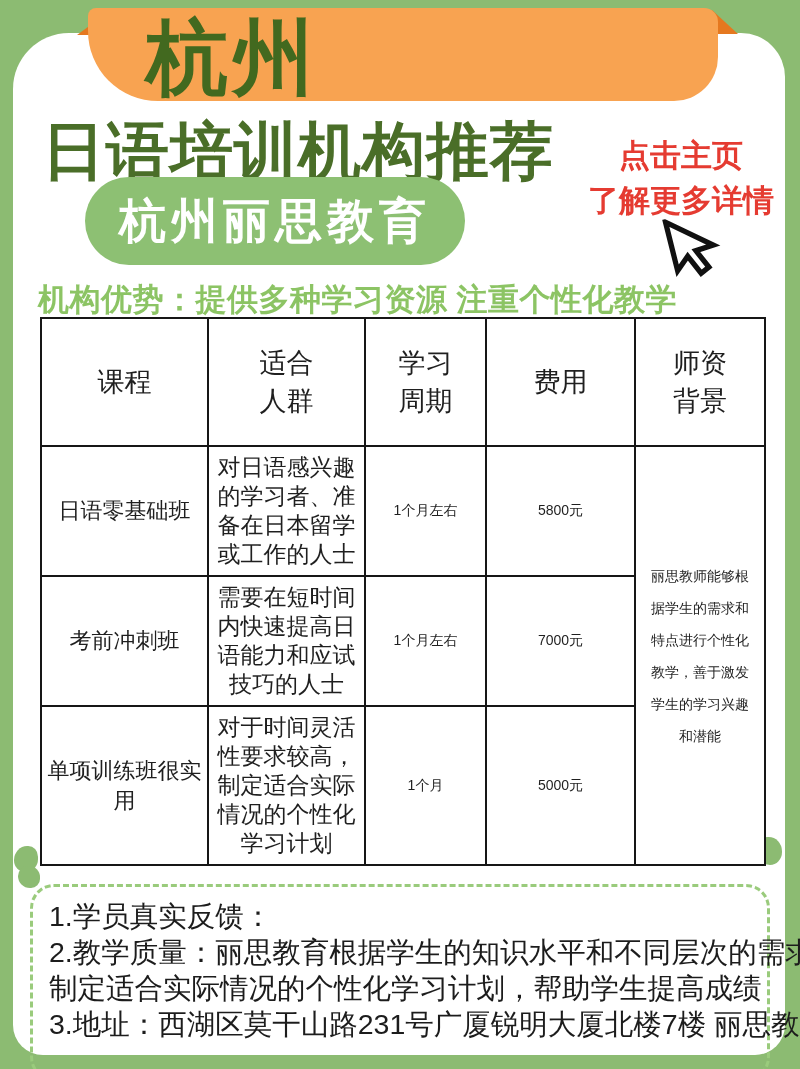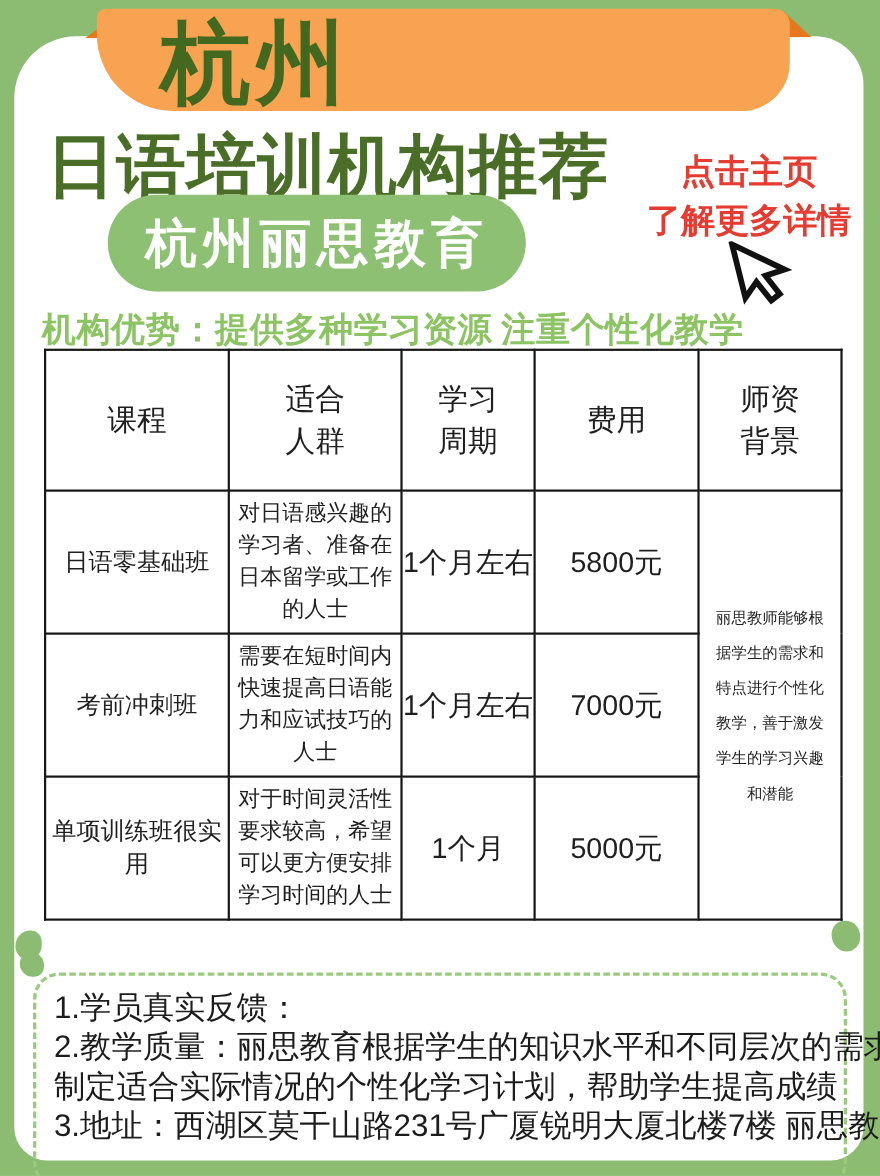--- a/index.html
+++ b/index.html
@@ -43,41 +43,41 @@
   #ribbon .city {
     font-size: 82px; font-weight: 800; color: #42691f;
     letter-spacing: 4px; line-height: 90px;
   }
   #page-title {
     position: absolute; left: 42px; top: 89px; z-index: 4;
     font-size: 63px; font-weight: 800; color: #4a6e28;
     letter-spacing: 1px; white-space: nowrap; margin-top: 20px;
   }
   #brand-pill {
-    position: absolute; left: 98px; top: 177px; width: 380px; height: 88px;
+    position: absolute; left: 85px; top: 177px; width: 380px; height: 88px;
     background: #8dc073; border-radius: 45px; z-index: 4;
     display: flex; align-items: center; justify-content: center;
   }
   #brand-pill .pill-label {
     color: #ffffff; font-size: 47px; font-weight: 800; letter-spacing: 5px;
   }
   #cta {
     position: absolute; left: 578px; top: 133px; width: 206px; z-index: 4;
     text-align: center; color: #e53b31;
     font-size: 31px; font-weight: 800; line-height: 45px;
     cursor: pointer;
   }
   #cursor-icon {
     position: absolute; left: 662px; top: 213px; width: 64px; height: 68px; z-index: 4;
     transform: rotate(-14deg);
   }
   #advantages {
     position: absolute; left: 38px; top: 279px; z-index: 4;
     font-size: 31px; font-weight: 800; color: #8cc464;
-    white-space: nowrap; letter-spacing: 0.5px; font-family: Liberation Serif, serif;
+    white-space: nowrap; letter-spacing: 0.5px;
   }
   
   #course-table {
     position: absolute; left: 40px; top: 317px; z-index: 4;
     border-collapse: collapse; table-layout: fixed;
     width: 724px;
     color: #1f1f1f;
   }
   #course-table th, #course-table td {
     border: 2.5px solid #161616;
@@ -92,23 +92,23 @@
   #course-table .col-audience { width: 157px; }
   #course-table .col-duration { width: 121px; }
   #course-table .col-fee      { width: 149px; }
   #course-table .col-teacher  { width: 130px; }
   #course-table tr.head-row { height: 128px; }
   #course-table tr.row-0 { height: 130px; }
   #course-table tr.row-1 { height: 126px; }
   #course-table tr.row-2 { height: 125px; }
   #course-table td.course-cell { font-size: 22px; }
   #course-table td.audience-cell {
-    font-size: 20px; line-height: 29px; padding: 6px 6px; text-align: center;
-  }
-  #course-table td.duration-cell, #course-table td.fee-cell { font-size: 26px; }
+    font-size: 23px; line-height: 29px; padding: 6px 6px; text-align: center;
+  }
+  #course-table td.duration-cell, #course-table td.fee-cell { font-size: 14px; }
   #course-table td.teacher-cell {
     font-size: 14px; line-height: 32px; padding: 0 9px;
   }
   
   #feedback-box {
     position: absolute; left: 30px; top: 884px; width: 740px; height: 197px;
     border: 3px dashed #9acb7c; border-radius: 24px;
     background: transparent; z-index: 3;
     padding: 11px 16px 0 16px;
     color: #1c1c1c;
@@ -182,21 +182,21 @@
       <td class="teacher-cell" rowspan="3">丽思教师能够根据学生的需求和特点进行个性化教学，善于激发学生的学习兴趣和潜能</td>
     </tr>
     <tr class="row-1">
       <td class="course-cell">考前冲刺班</td>
       <td class="audience-cell">需要在短时间内快速提高日语能力和应试技巧的人士</td>
       <td class="duration-cell">1个月左右</td>
       <td class="fee-cell">7000元</td>
     </tr>
     <tr class="row-2">
       <td class="course-cell">单项训练班很实用</td>
-      <td class="audience-cell">对于时间灵活性要求较高，希望可以更方便安排学习时间的人士</td>
+      <td class="audience-cell">对于时间灵活性要求较高，制定适合实际情况的个性化学习计划</td>
       <td class="duration-cell">1个月</td>
       <td class="fee-cell">5000元</td>
     </tr>
   </tbody>
     </table>
 
   <div id="leaf-left-a" class="leaf"></div>
   <div id="leaf-left-b" class="leaf"></div>
   <div id="leaf-right-a" class="leaf"></div>
 

